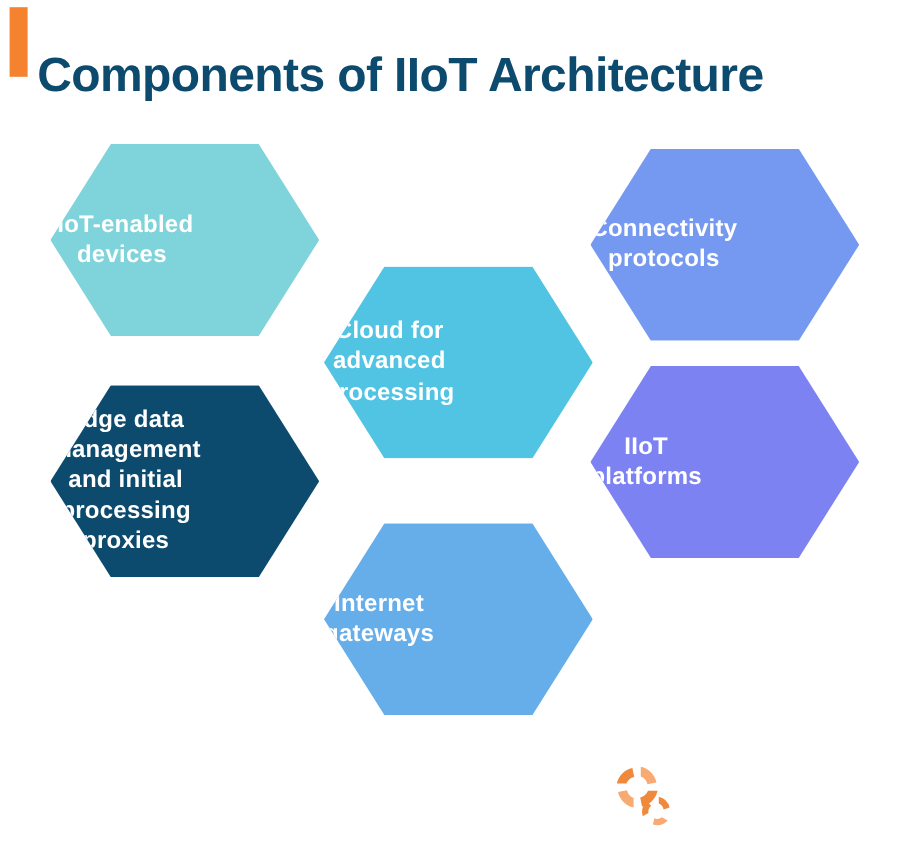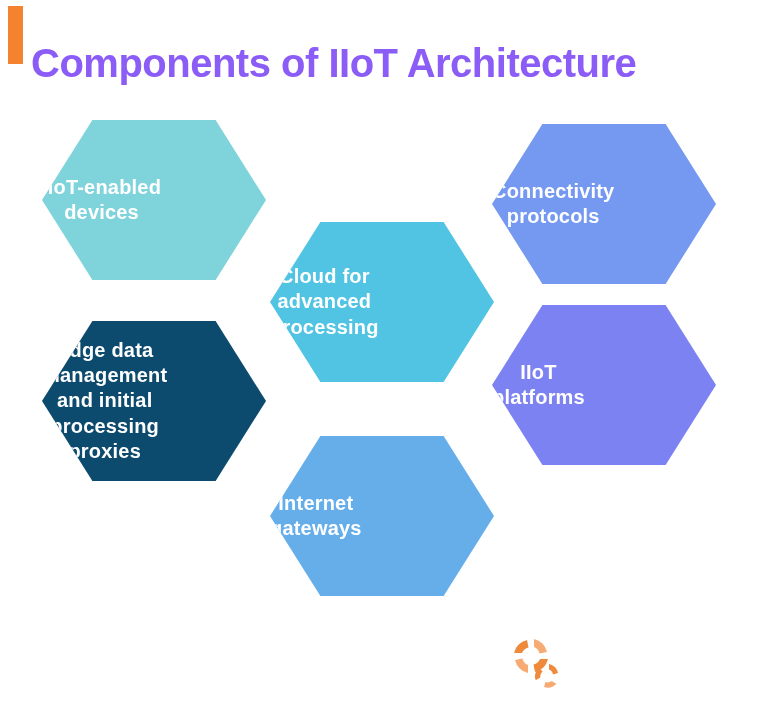--- a/index.html
+++ b/index.html
@@ -82,21 +82,21 @@
     font-weight: 400;
     letter-spacing: -1px;
     line-height: 1;
     padding-top: 6px;
   }
 </style>
 </head>
 <body>
 
 <div class="accent-bar" style="background-color: rgb(245, 130, 47);"></div>
-<h1 class="page-title" style="color: #8b5cf6;">Components of IIoT Architecture</h1>
+<h1 class="page-title" style="color: #0c4a6e;">Components of IIoT Architecture</h1>
 
 <div class="diagram">
 
   <div class="hex hex-1" style="background-color: rgb(127, 211, 218);">
     <div class="hex-label">IIoT-enabled
 devices</div>
   </div>
 
   <div class="hex hex-2" style="background-color: rgb(117, 152, 240);">
     <div class="hex-label">Connectivity

